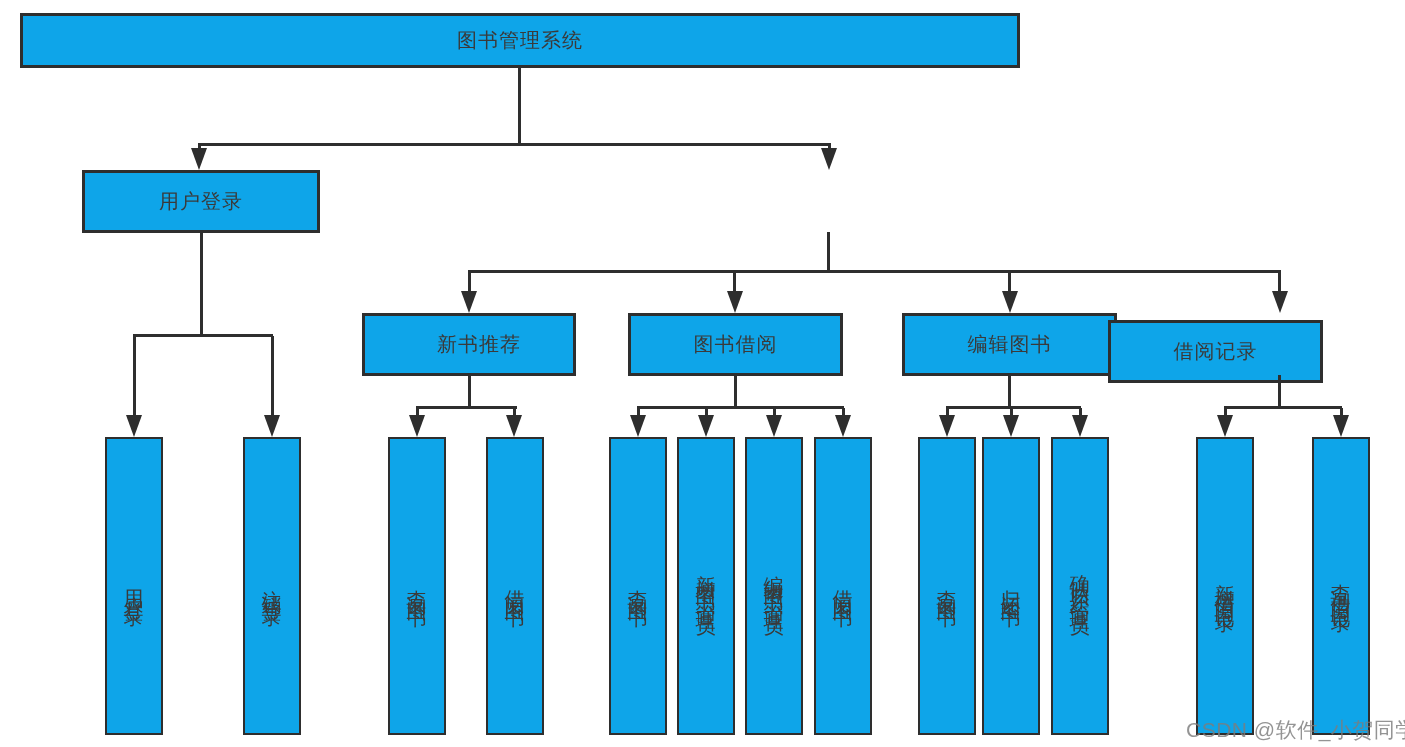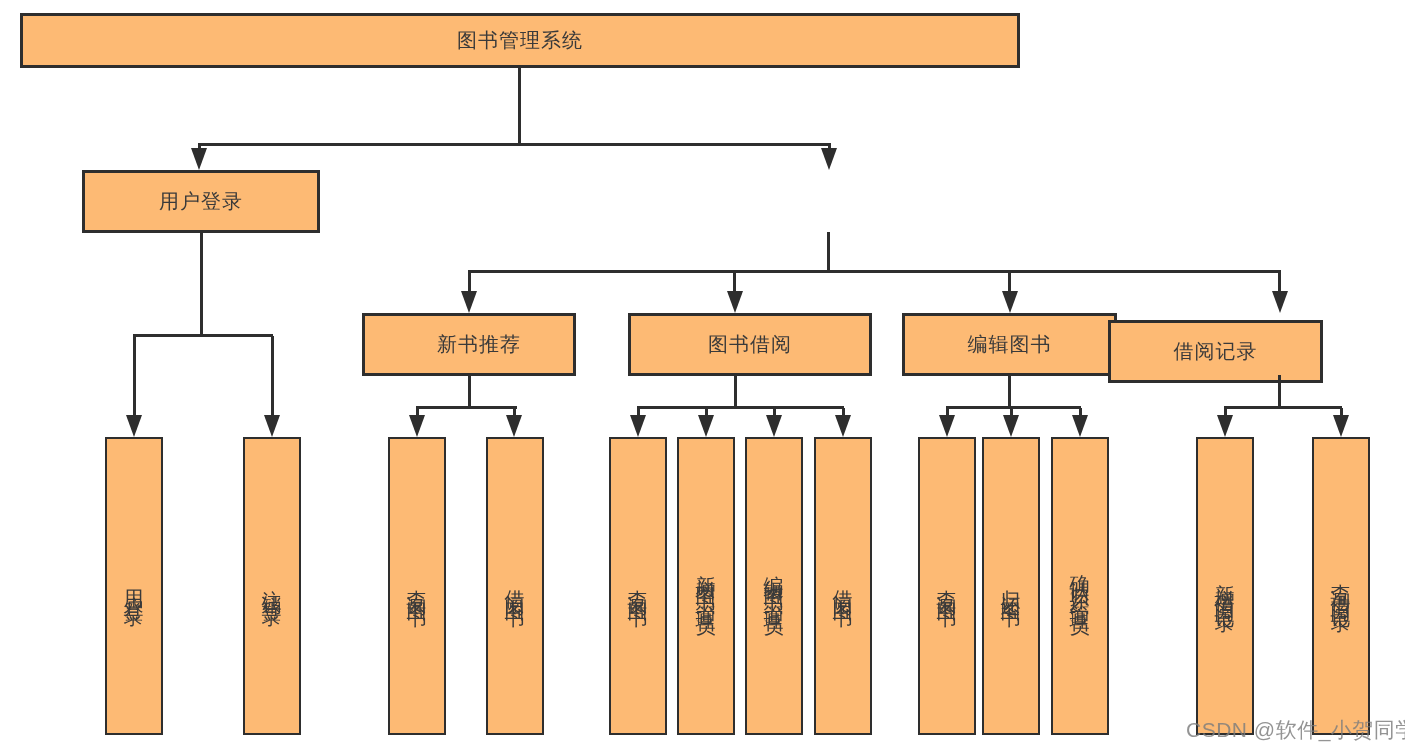--- a/index.html
+++ b/index.html
@@ -1,21 +1,21 @@
 <!DOCTYPE html>
 <html><head>
 <meta charset="utf-8">
 <style>
   html,body{margin:0;padding:0;background:#fff;}
   .stage{
     position:relative;width:1405px;height:747px;background:#ffffff;
     font-family:"Liberation Sans","DejaVu Sans",sans-serif;overflow:hidden;
   }
   .box{
-    position:absolute;box-sizing:border-box;border:3px solid #2e2e2e;background:#fdba74;
+    position:absolute;box-sizing:border-box;border:3px solid #2e2e2e;background:#0ea5e9;
     display:flex;align-items:center;justify-content:center;color:#3a3a3a;
   }
   .box.h span{font-size:20px;letter-spacing:1px;white-space:nowrap;}
   .box.v{border-width:2.5px;}
   .box.v span{
     writing-mode:vertical-rl;text-orientation:mixed;
     font-size:20px;letter-spacing:6px;line-height:1.1;white-space:nowrap;
   }
   .vl{position:absolute;width:3px;background:#2e2e2e;}
   .hl{position:absolute;height:3px;background:#2e2e2e;}
@@ -63,21 +63,21 @@
   <div class="vl" style="left:733px;top:272px;height:24px;"></div>
   <div class="arr" style="left:727px;top:291px;"></div>
   <div class="vl" style="left:1008px;top:272px;height:24px;"></div>
   <div class="arr" style="left:1002px;top:291px;"></div>
   <div class="vl" style="left:1278px;top:272px;height:24px;"></div>
   <div class="arr" style="left:1272px;top:291px;"></div>
 
   <div class="box h" style="left:362px;top:313px;width:214px;height:63px;padding-left:20px;">
     <span>新书推荐</span>
   </div>
-  <div class="box h" style="left:628px;top:313px;width:244px;height:63px;">
+  <div class="box h" style="left:628px;top:313px;width:215px;height:63px;">
     <span>图书借阅</span>
   </div>
   <div class="box h" style="left:902px;top:313px;width:215px;height:63px;">
     <span>编辑图书</span>
   </div>
   <div class="box h" style="left:1108px;top:313px;width:215px;height:63px;margin-top:7px;">
     <span>借阅记录</span>
   </div>
 
   <div class="vl" style="left:468px;top:375px;height:34px;"></div>

